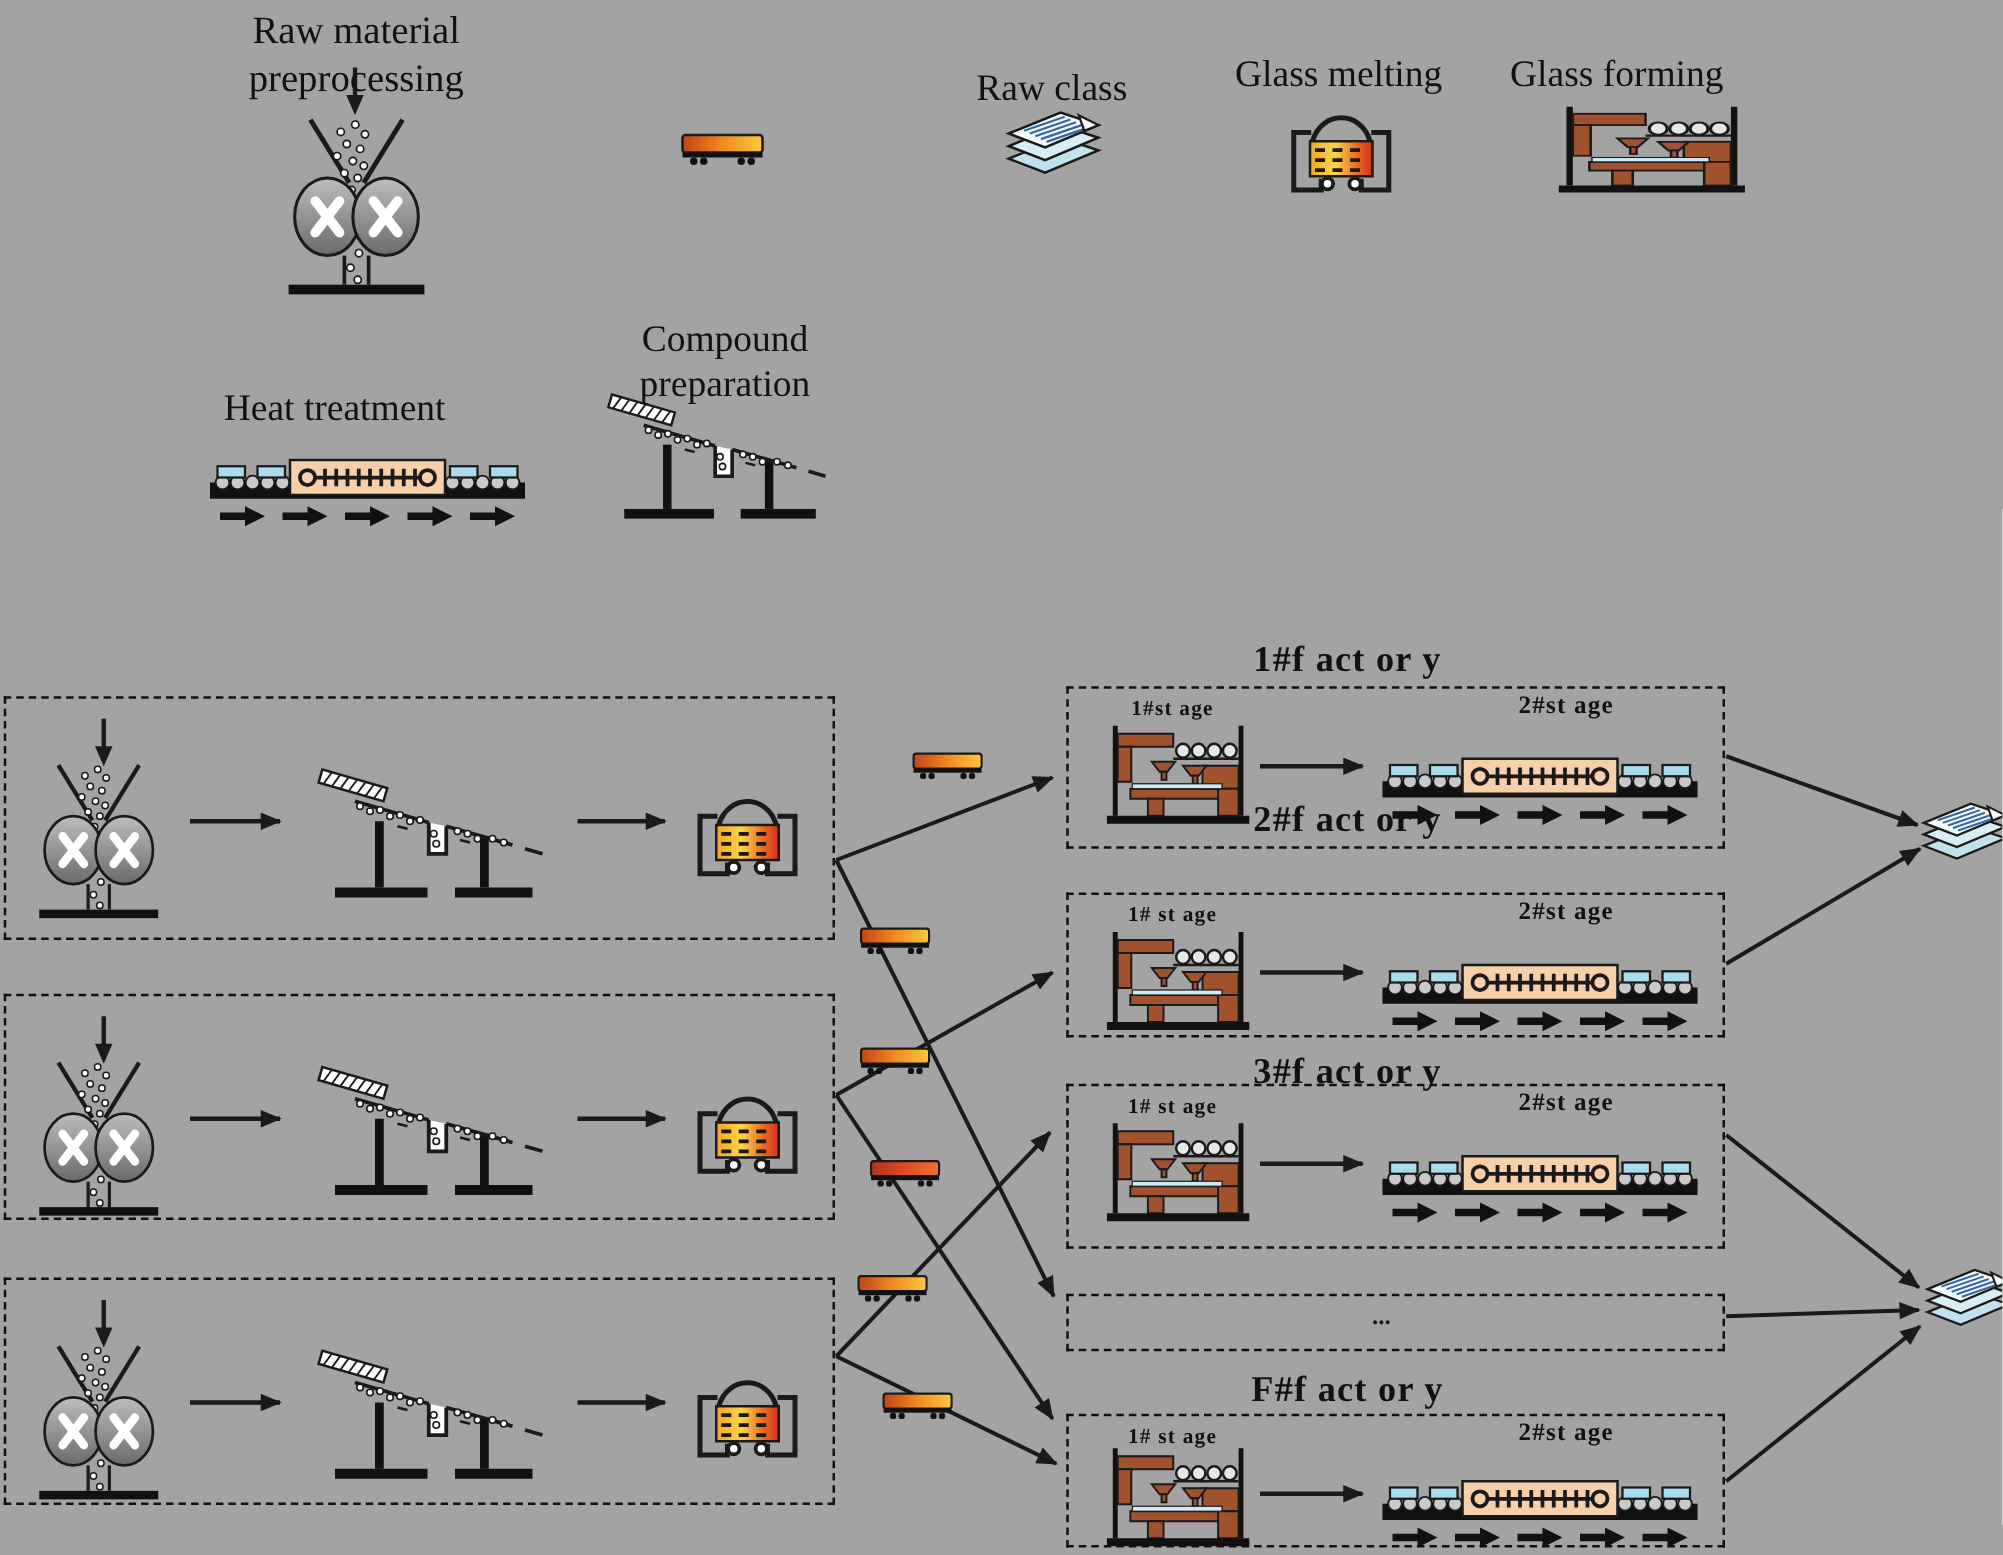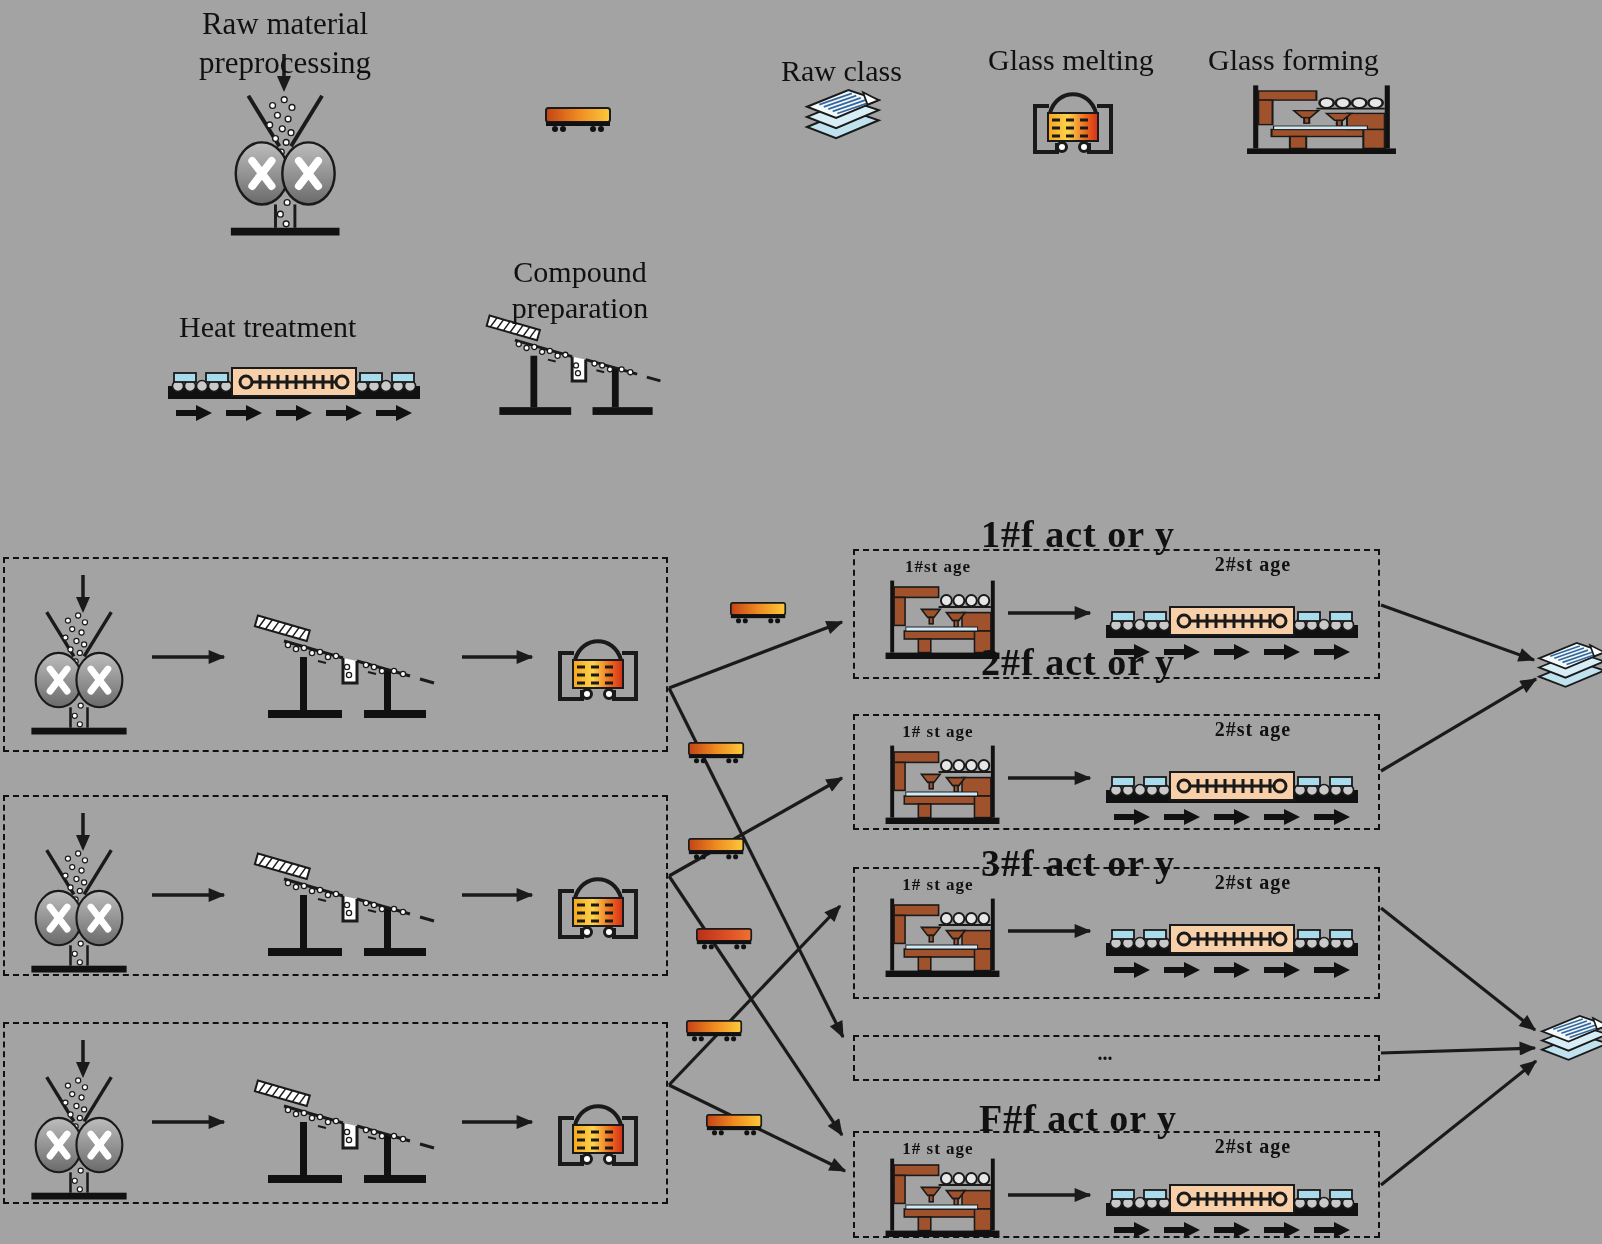--- a/index.html
+++ b/index.html
@@ -4,21 +4,21 @@
 <style>
   html,body{margin:0;padding:0;background:#fff;}
   .canvas{position:relative;width:1602px;height:1244px;background:#a3a3a3;overflow:hidden;
           font-family:Liberation Serif, serif;color:#111;}
   #diagram{position:absolute;left:0;top:0;}
   .dashed-box{position:absolute;border:2.5px dashed #111;box-sizing:border-box;background:transparent;}
   .lbl{position:absolute;white-space:nowrap;color:#111;}
   .centered{transform:translateX(-50%);text-align:center;}
   .f31{font-size:31px;line-height:39px;}
   .f30{font-size:30px;line-height:36px;}
-  .f29{font-size:38px;font-weight:600;letter-spacing:1px;}
+  .f29{font-size:29px;font-weight:600;letter-spacing:1px;}
   .f27{font-size:20px;font-weight:600;letter-spacing:1px;}
   .f23{font-size:17px;font-weight:600;letter-spacing:1px;}
   .f20{font-size:20px;font-weight:600;}
 </style>
 </head>
 <body>
 
 <div class="canvas">
 
 <svg id="diagram" width="1602" height="1244" viewBox="0 0 1602 1244">

